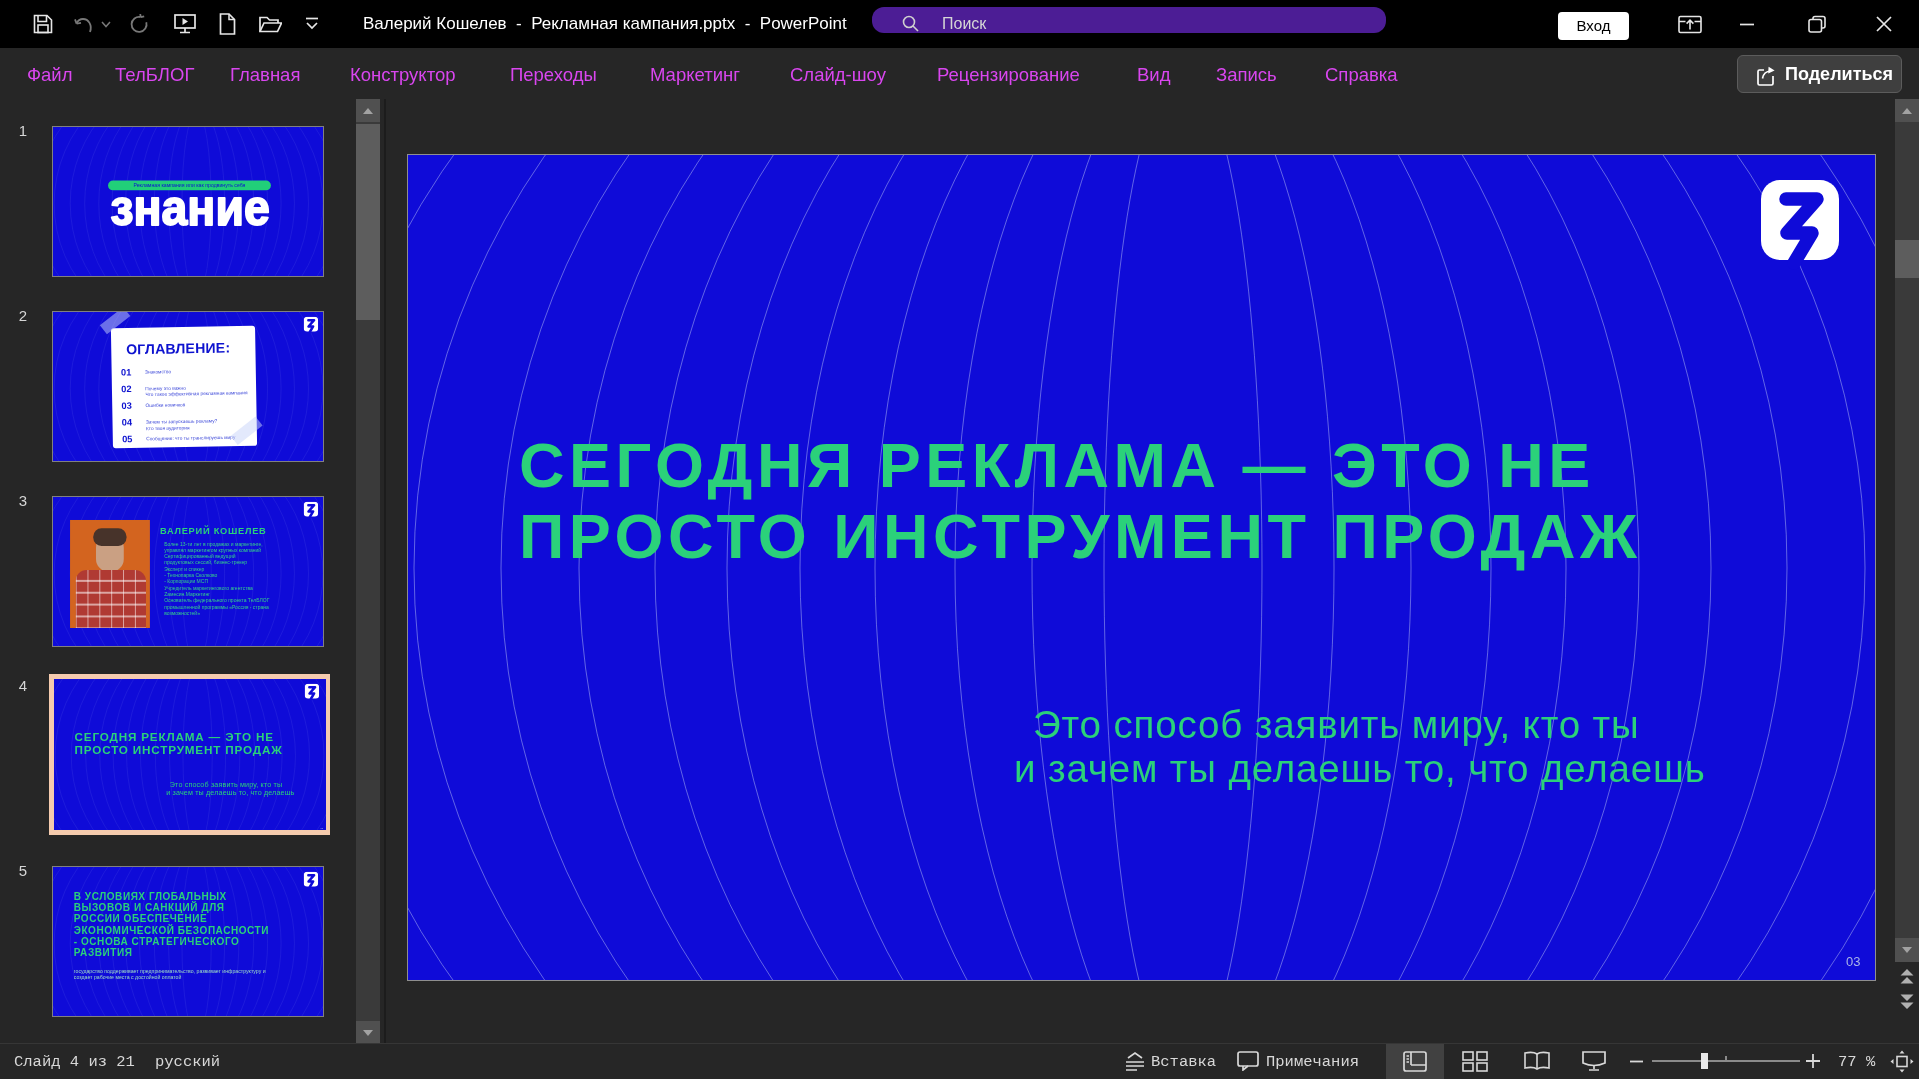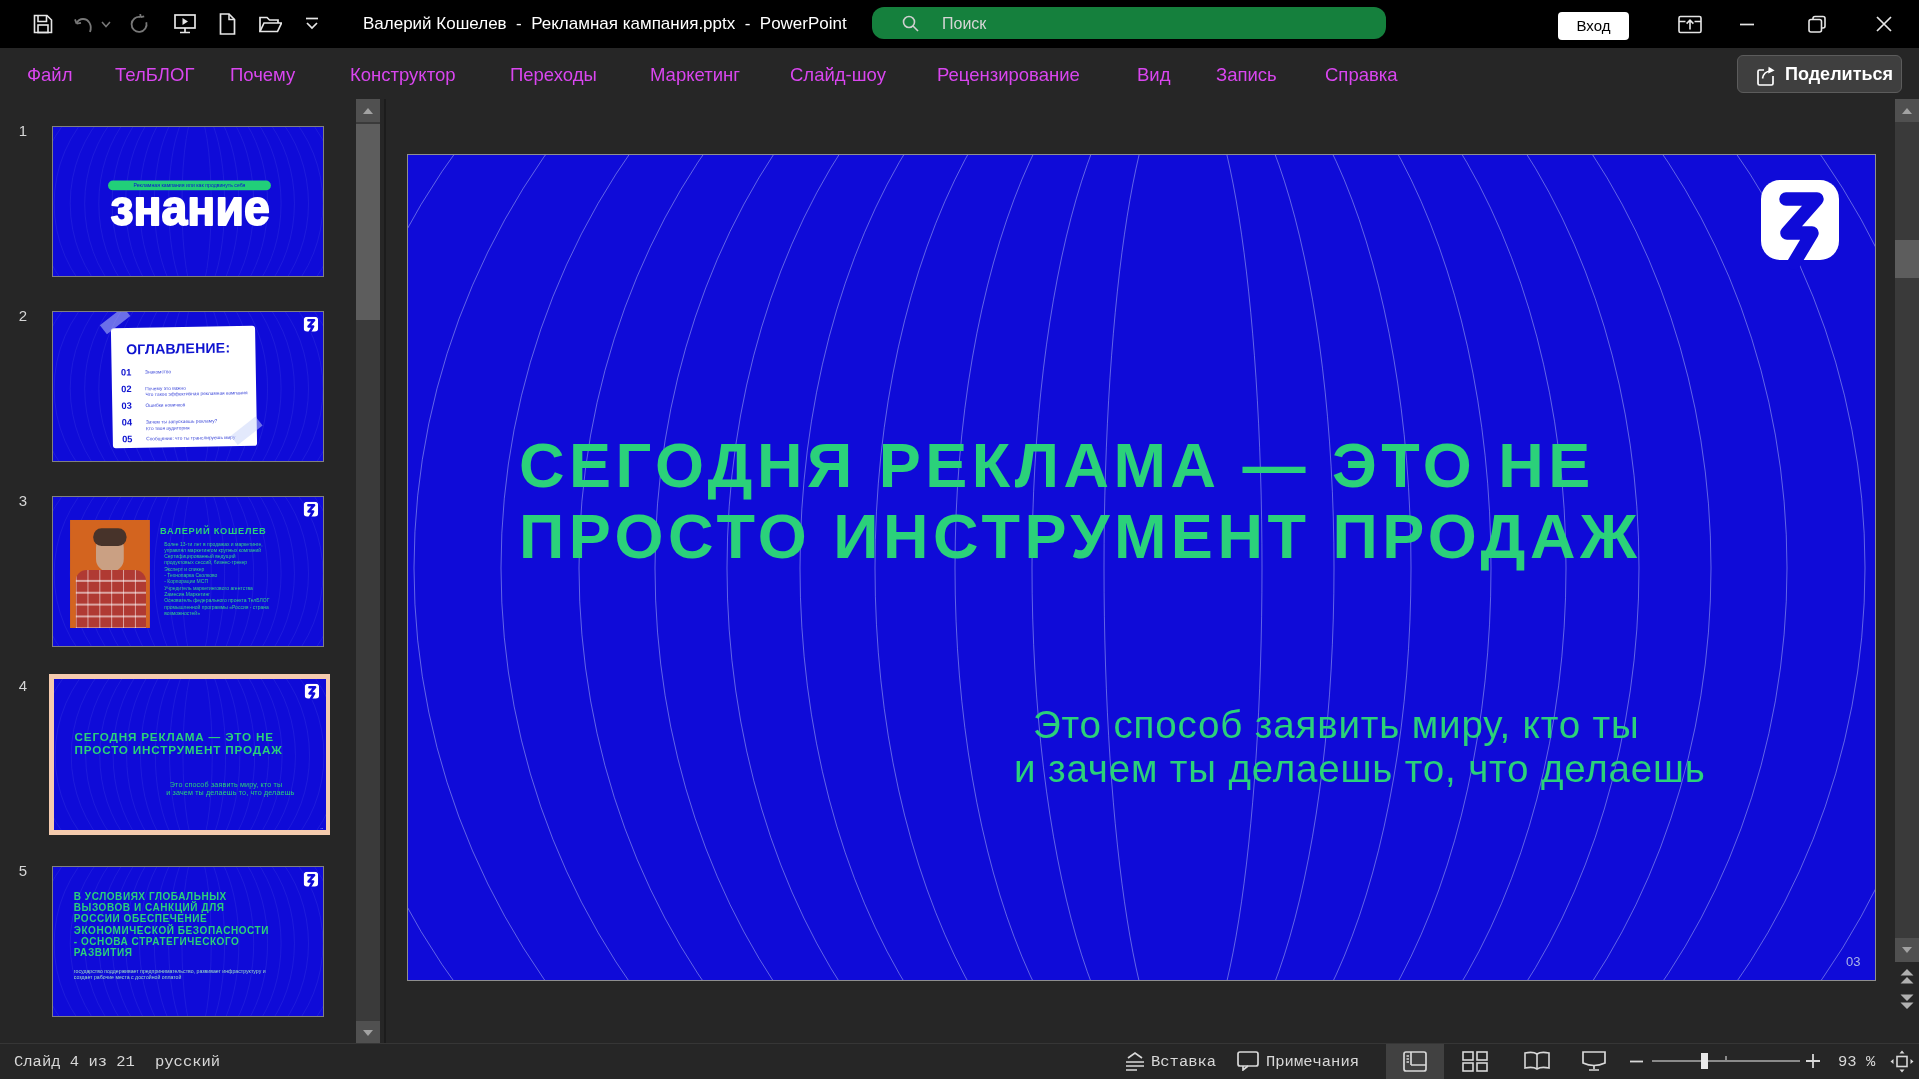--- a/index.html
+++ b/index.html
@@ -1,21 +1,21 @@
 <!DOCTYPE html>
 <html><head>
 <meta charset="utf-8">
 <style>
   * { margin:0; padding:0; box-sizing:border-box; }
   html,body { width:1919px; height:1079px; overflow:hidden; }
   body { position:relative; background:#262626; font-family:"Liberation Sans",sans-serif; }
 
   #titlebar { position:absolute; left:0; top:0; width:1919px; height:48px; background:#000; }
   #doctitle { position:absolute; left:357px; top:0; height:48px; line-height:48px; color:#fff; font-size:17px;margin-left:6px; }
-  #searchbox { position:absolute; left:872px; top:7px; width:514px; height:32px; background:#15803d; border-radius:12px; color:#cfcfcf; font-size:16px; }
+  #searchbox { position:absolute; left:872px; top:7px; width:514px; height:26px; background:#4c1d95; border-radius:12px; color:#cfcfcf; font-size:16px; }
   #vhod { position:absolute; left:1558px; top:12px; width:71px; height:28px; background:#fff; color:#000; font-size:15px; text-align:center; line-height:28px; border-radius:4px; }
 
   #tabs { position:absolute; left:0; top:48px; width:1919px; height:51px; background:#262626; }
   #tabs span { position:absolute; top:0; height:51px; line-height:53px; color:#d946ef; font-size:18.5px; white-space:nowrap; }
   #share { position:absolute; left:1737px; top:55px; width:165px; height:38px; background:#3f3f3f; border:1px solid #5c5c5c; border-radius:6px; color:#fff; font-size:18px; font-weight:bold; }
 
   #sidebar { position:absolute; left:0; top:99px; width:356px; height:945px; background:#262626; }
   .slnum { position:absolute; color:#d5d5d5; font-size:15px; width:30px; text-align:center; left:8px; }
   .thumb { position:absolute; left:52px; width:272px; height:151px; background:#0f0bd8; overflow:hidden; border:1px solid #808080; }
   .mini { position:absolute; left:0; top:0; width:1468px; height:826px; transform:scale(0.18529); transform-origin:0 0; }
@@ -96,21 +96,21 @@
       <path d="M5,4.5 V3.5 A2,2 0 0 1 7,1.5 H15 A2,2 0 0 1 17,3.5 V11 A2,2 0 0 1 15,13 H14" stroke="#e6e6e6" stroke-width="1.6"></path>
     </svg>
     <svg style="position:absolute;left:1876px;top:16px" width="16" height="16" viewBox="0 0 16 16" fill="none">
       <path d="M1,1 L15,15 M15,1 L1,15" stroke="#e6e6e6" stroke-width="1.7"></path>
     </svg>
 </div>
 
 <div id="tabs">
   <span style="left:27px">Файл</span>
   <span style="left:115px">ТелБЛОГ</span>
-  <span style="left:230px">Почему</span>
+  <span style="left:230px">Главная</span>
   <span style="left:350px">Конструктор</span>
   <span style="left:510px">Переходы</span>
   <span style="left:650px">Маркетинг</span>
   <span style="left:790px">Слайд-шоу</span>
   <span style="left:937px">Рецензирование</span>
   <span style="left:1137px">Вид</span>
   <span style="left:1216px">Запись</span>
   <span style="left:1325px">Справка</span>
 </div>
 <div id="share">
@@ -367,21 +367,21 @@
   </svg>
 <svg style="position:absolute;left:1899px;top:994px" width="16" height="16" viewBox="0 0 16 16" fill="none">
     <path d="M1.5,0.5 L14.5,0.5 L8,7 Z M1.5,8.5 L14.5,8.5 L8,15 Z" fill="#b0b0b0"></path>
   </svg>
 
 <div id="status">
   <div class="it" style="left:14px">Слайд 4 из 21</div>
   <div class="it" style="left:155px">русский</div>
   <div class="it" style="left:1151px">Вставка</div>
   <div class="it" style="left:1266px">Примечания</div>
-  <div class="it" style="left:1838px">93 %</div>
+  <div class="it" style="left:1838px">77 %</div>
 </div>
 <svg style="position:absolute;left:1123px;top:1050px" width="24" height="22" viewBox="0 0 24 22" fill="none">
     <path d="M5,8 L12,3 L19,8" stroke="#d8d8d8" stroke-width="1.7"></path>
     <path d="M3,12 H21 M3,16 H21 M3,20 H14" stroke="#d8d8d8" stroke-width="1.7"></path>
   </svg>
 <svg style="position:absolute;left:1237px;top:1051px" width="23" height="20" viewBox="0 0 23 20" fill="none">
     <rect x="1" y="1" width="20" height="14" rx="2" stroke="#d8d8d8" stroke-width="1.7"></rect>
     <path d="M6,15 V19 L11,15" stroke="#d8d8d8" stroke-width="1.7"></path>
   </svg>
 <div style="position:absolute;left:1386px;top:1044px;width:58px;height:35px;background:#414141;"></div>

